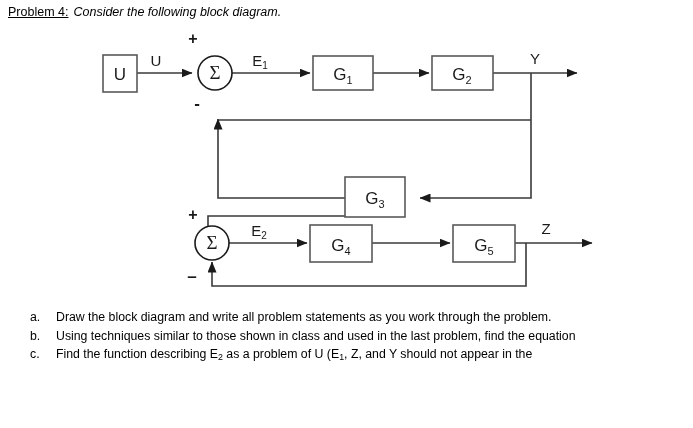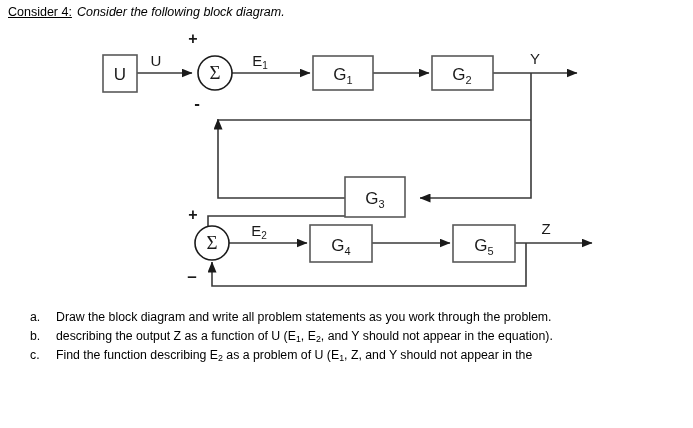--- a/index.html
+++ b/index.html
@@ -76,21 +76,21 @@
     font-size: 0.72em;
     vertical-align: baseline;
     position: relative;
     bottom: -0.26em;
   }
 </style>
 </head>
 <body>
 
 <div id="problem-heading">
-  <span class="lead">Consider 4:</span><span class="rest">Consider the following block diagram.</span>
+  <span class="lead">Problem 4:</span><span class="rest">Consider the following block diagram.</span>
 </div>
 
 <div id="diagram">
   <svg width="693" height="275" viewBox="0 0 693 275" xmlns="http://www.w3.org/2000/svg">
     <defs>
       <marker id="arrowR" markerWidth="11" markerHeight="9" refX="10.5" refY="4.5" orient="auto" markerUnits="userSpaceOnUse">
         <path d="M0,0 L11,4.5 L0,9 z" fill="#1a1a1a"></path>
       </marker>
       <marker id="arrowL" markerWidth="11" markerHeight="9" refX="10.5" refY="4.5" orient="auto" markerUnits="userSpaceOnUse">
         <path d="M0,0 L11,4.5 L0,9 z" fill="#1a1a1a"></path>
@@ -206,19 +206,19 @@
   </svg>
 </div>
 
 <div id="question-list">
     <div class="q-item">
       <span class="q-marker">a.</span>
       <span class="q-text"><span>Draw the block diagram and write all problem statements as you work through the problem.</span></span>
     </div>
     <div class="q-item">
       <span class="q-marker">b.</span>
-      <span class="q-text"><span>describing the output Z as a function of U (E</span><sub>1</sub><span>, E</span><sub>2</sub><span>, and Y should not appear in the equation).</span></span>
+      <span class="q-text"><span>Using techniques similar to those shown in class and used in the last problem, find the equation</span></span>
     </div>
     <div class="q-item">
       <span class="q-marker">c.</span>
       <span class="q-text"><span>Find the function describing E</span><sub>2</sub><span> as a problem of U (E</span><sub>1</sub><span>, Z, and Y should not appear in the</span></span>
     </div>
   </div>
 
 </body></html>

